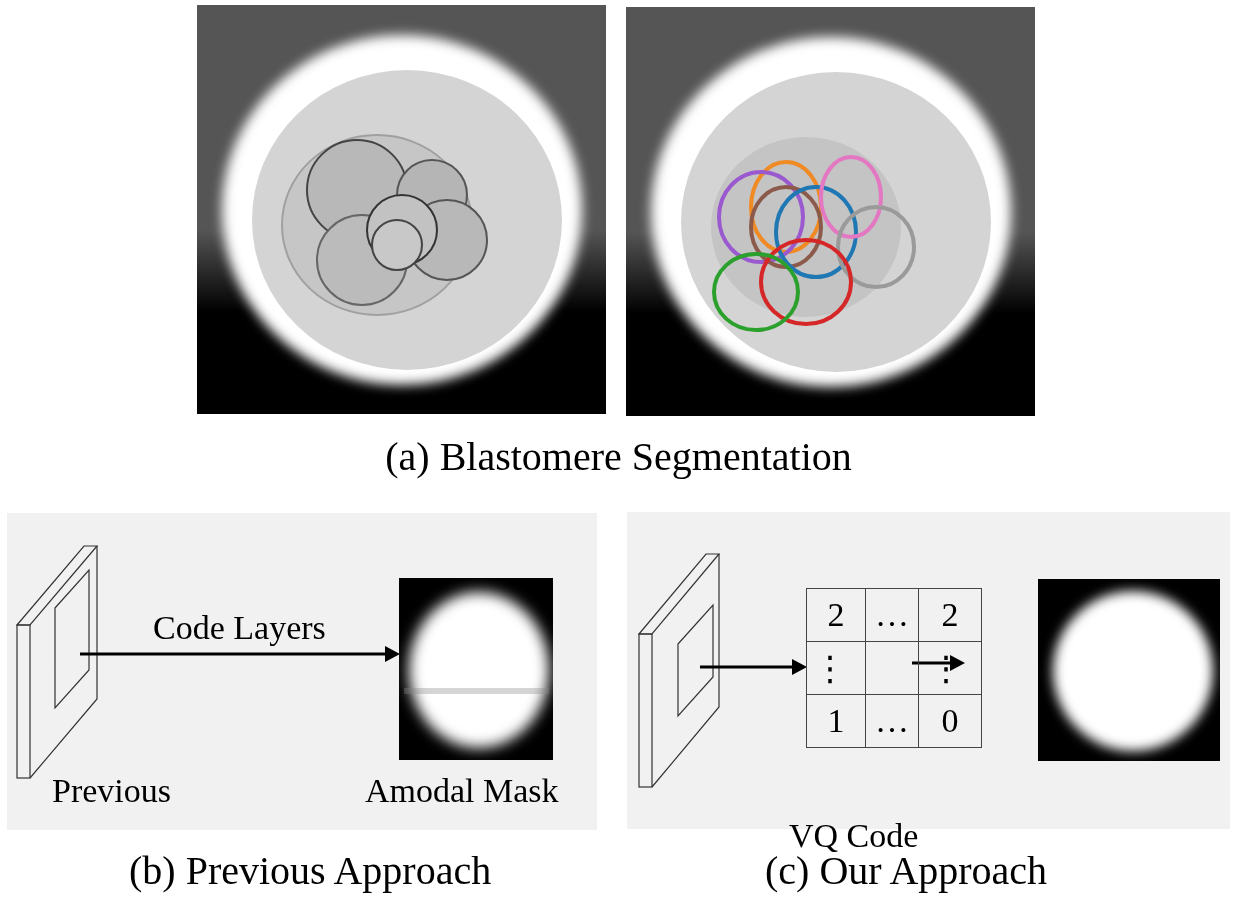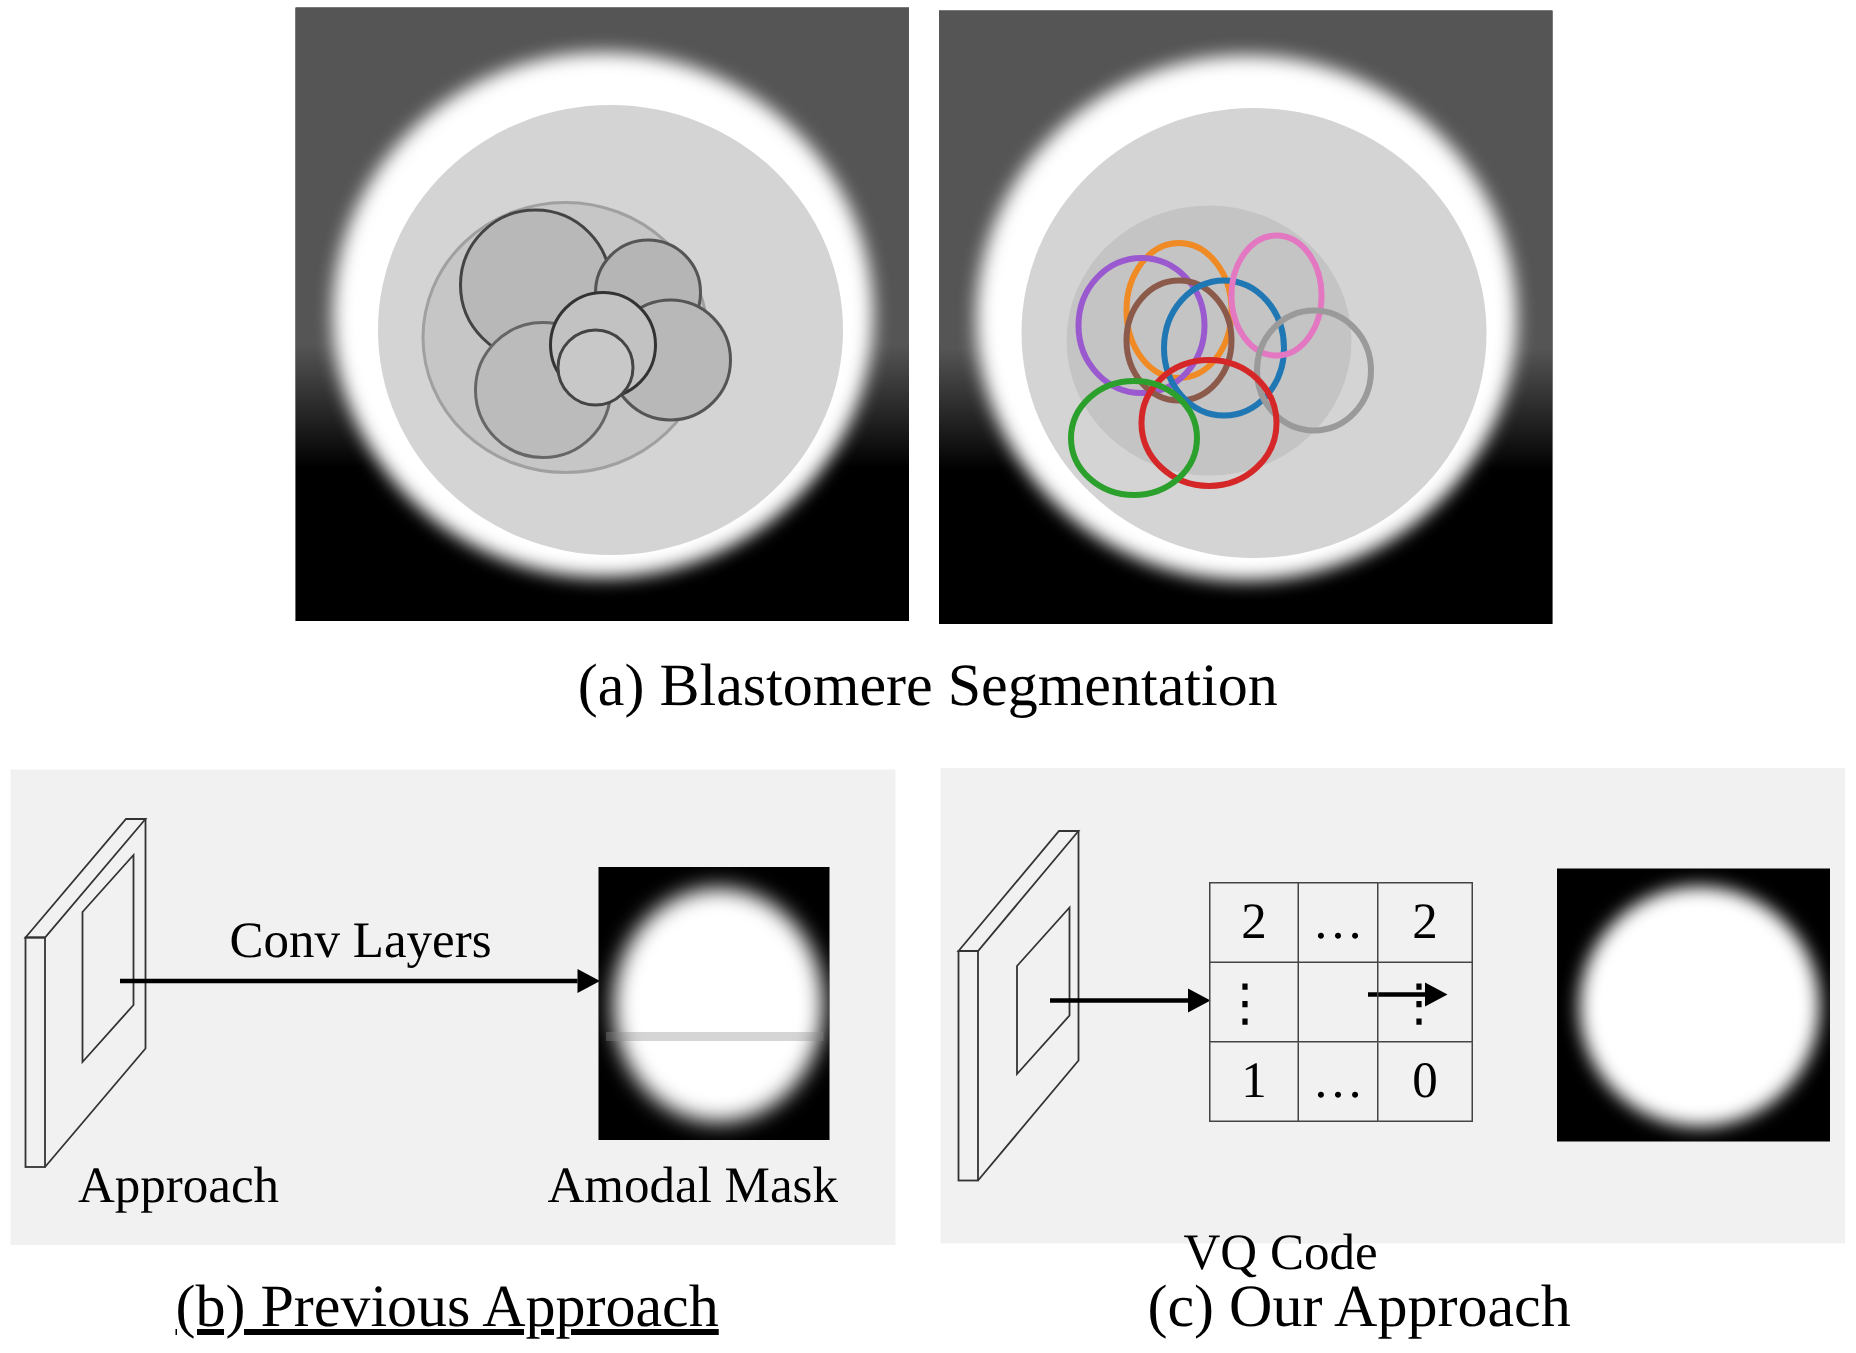--- a/index.html
+++ b/index.html
@@ -83,38 +83,38 @@
   <g fill="none" stroke="#333" stroke-width="1.2">
     <polygon points="17,125 30,125 97,46 84,46"></polygon>
     <rect x="17" y="125" width="13" height="153"></rect>
     <polyline points="30,278 97,199 97,46"></polyline>
     <polygon points="55,108 89,70 89,170 55,208"></polygon>
   </g>
   <line x1="80" y1="154" x2="385" y2="154" stroke="#000" stroke-width="3"></line>
   <polygon points="385,146 400,154 385,162" fill="#000"></polygon>
 </svg>
 
-<div class="label" style="left:153px; top:609px;">Conv Layers</div>
+<div class="label" style="left:153px; top:609px;">Code Layers</div>
 
 <div class="mask" style="left:399px; top:578px; width:154px; height:182px;">
   <svg width="154" height="182" viewBox="0 0 154 182">
     <defs>
         <filter id="bl1">
           <feGaussianBlur stdDeviation="7"></feGaussianBlur>
         </filter>
       </defs>
     <ellipse cx="80" cy="92" rx="70" ry="78" fill="#fff" filter="url(#bl1)"></ellipse>
     <rect x="5" y="110" width="145" height="6" fill="#888" opacity="0.35"></rect>
   </svg>
 </div>
 
-<div class="label" style="left:52px; top:772px;">Approach</div>
+<div class="label" style="left:52px; top:772px;">Previous</div>
 <div class="label" style="left:365px; top:772px;text-align:right;">Amodal Mask</div>
 
-<div class="caption" style="left:117px; top:848px;text-decoration:underline;">(b) Previous Approach</div>
+<div class="caption" style="left:129px; top:848px;">(b) Previous Approach</div>
 
 <div class="panel" style="left:627px; top:512px; width:603px; height:317px;"></div>
 
 <svg class="abs" style="left:620px; top:500px;" width="620" height="340" viewBox="0 0 620 340">
   <g fill="none" stroke="#333" stroke-width="1.2">
     <polygon points="19,134 32,134 99,54 86,54"></polygon>
     <rect x="19" y="134" width="13" height="153"></rect>
     <polyline points="32,287 99,207 99,54"></polyline>
     <polygon points="58,144 93,105 93,177 58,216"></polygon>
   </g>

